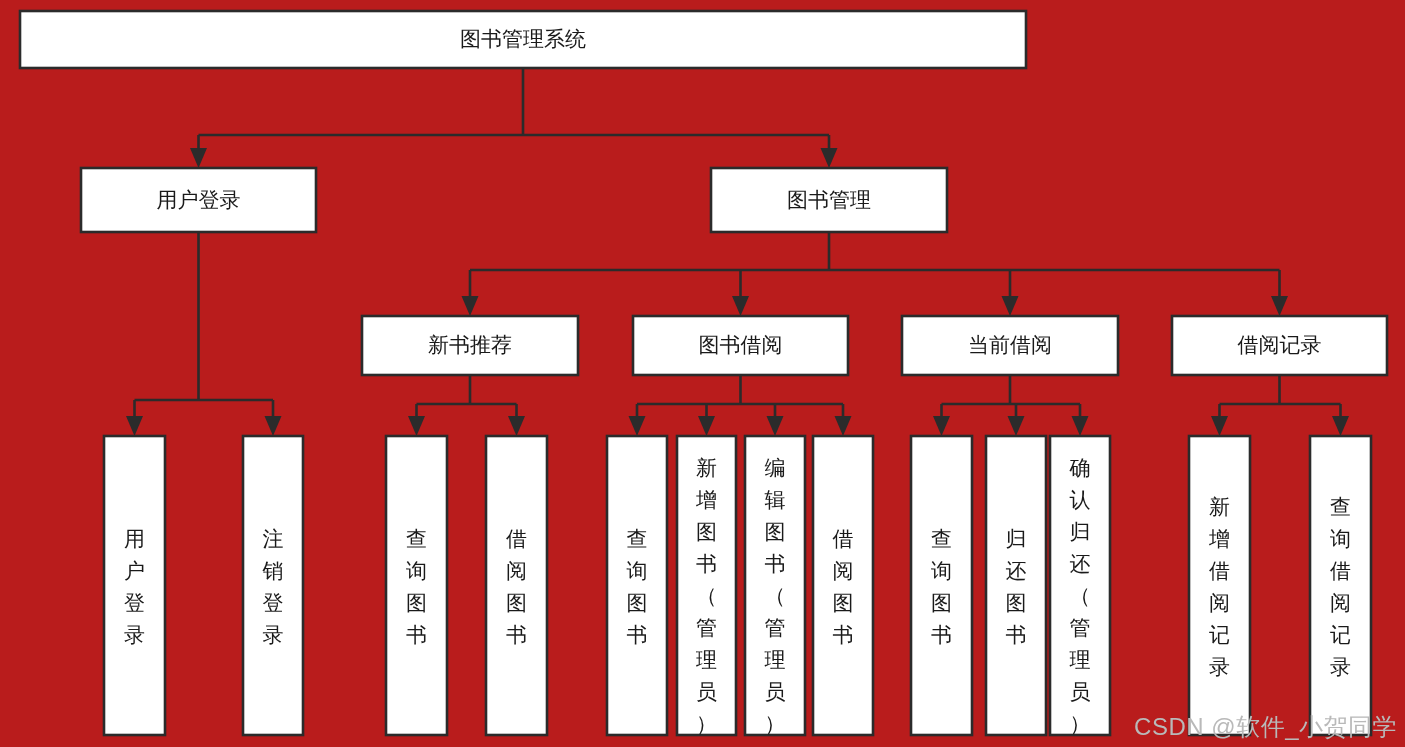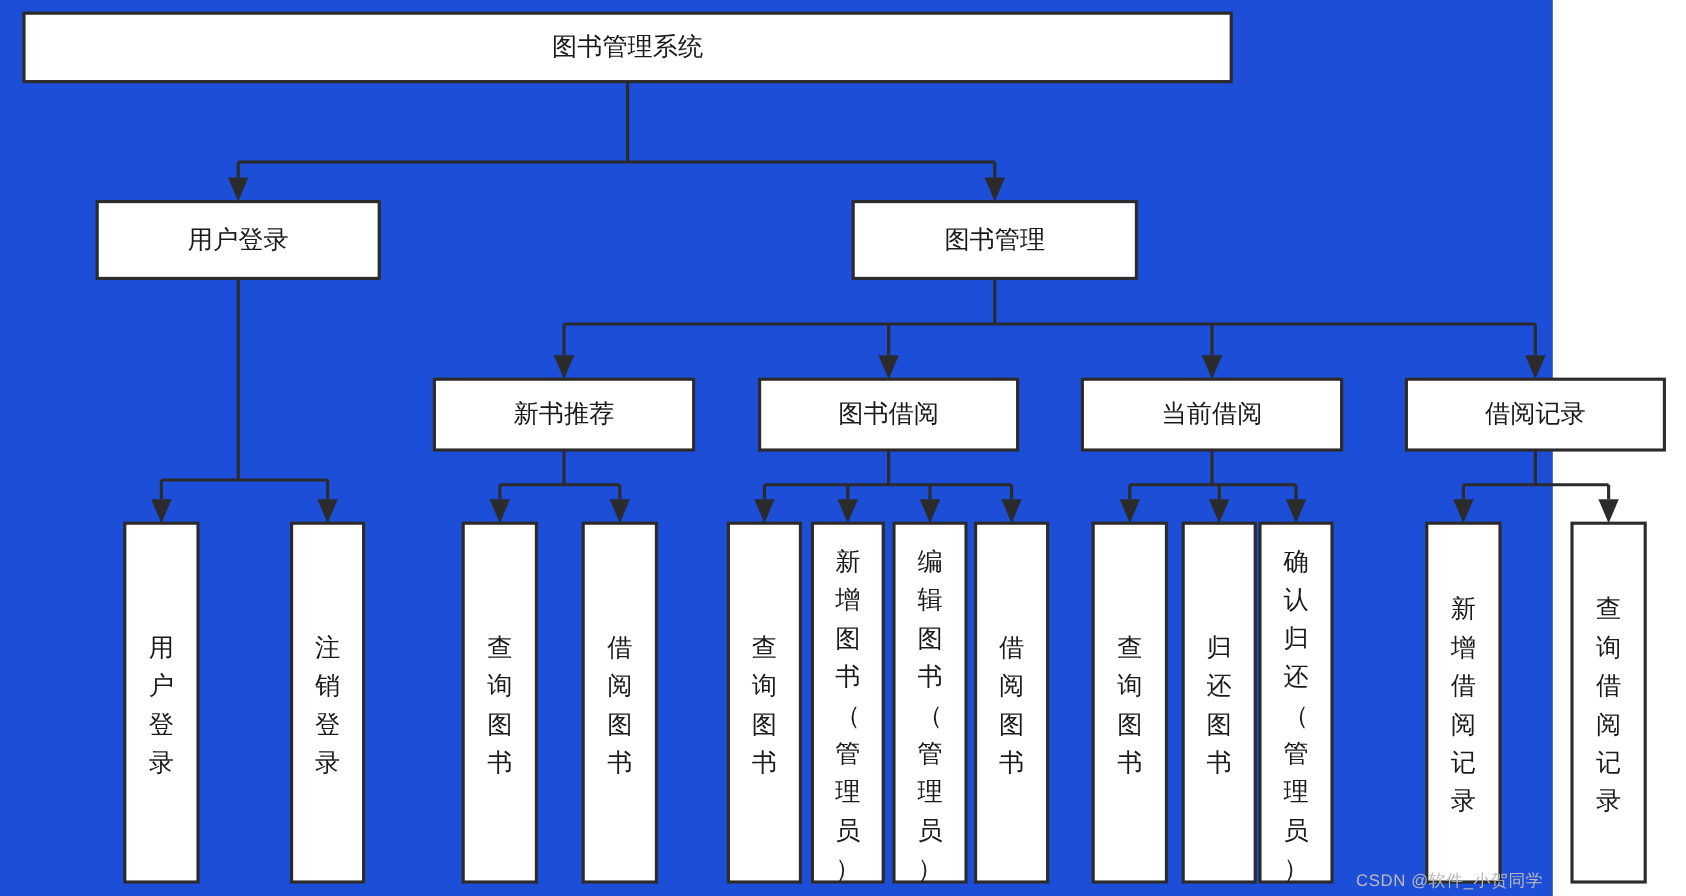--- a/index.html
+++ b/index.html
@@ -9,23 +9,23 @@
   }
   body {
     width: 1405px;
     height: 747px;
     font-family: "Liberation Sans", "DejaVu Sans", sans-serif;
     overflow: hidden;
     position: relative;
   }
   #diagram-root {
     position: relative;
-    width: 1294px;
+    width: 1405px;
     height: 747px;
-    background: #1d4ed8;
+    background: #b91c1c;
   }
   svg#diagram-svg {
     position: absolute;
     left: 0;
     top: 0;
     width: 1405px;
     height: 747px;
   }
   .node-box {
     fill: #ffffff;
@@ -53,21 +53,21 @@
     font-family: "Liberation Sans", "DejaVu Sans", sans-serif;
     font-size: 21px;
     fill: #1a1a1a;
     text-anchor: middle;
   }
   .watermark {
     position: absolute;
     right: 8px;
     bottom: 4px;
     font-family: "Liberation Sans", "DejaVu Sans", sans-serif;
-    font-size: 14px;
+    font-size: 24px;
     color: #b9b9b9;
     letter-spacing: 0.5px;
     white-space: nowrap;
     user-select: none;
   }
 </style>
 </head>
 <body>
 
 <div id="diagram-root">

